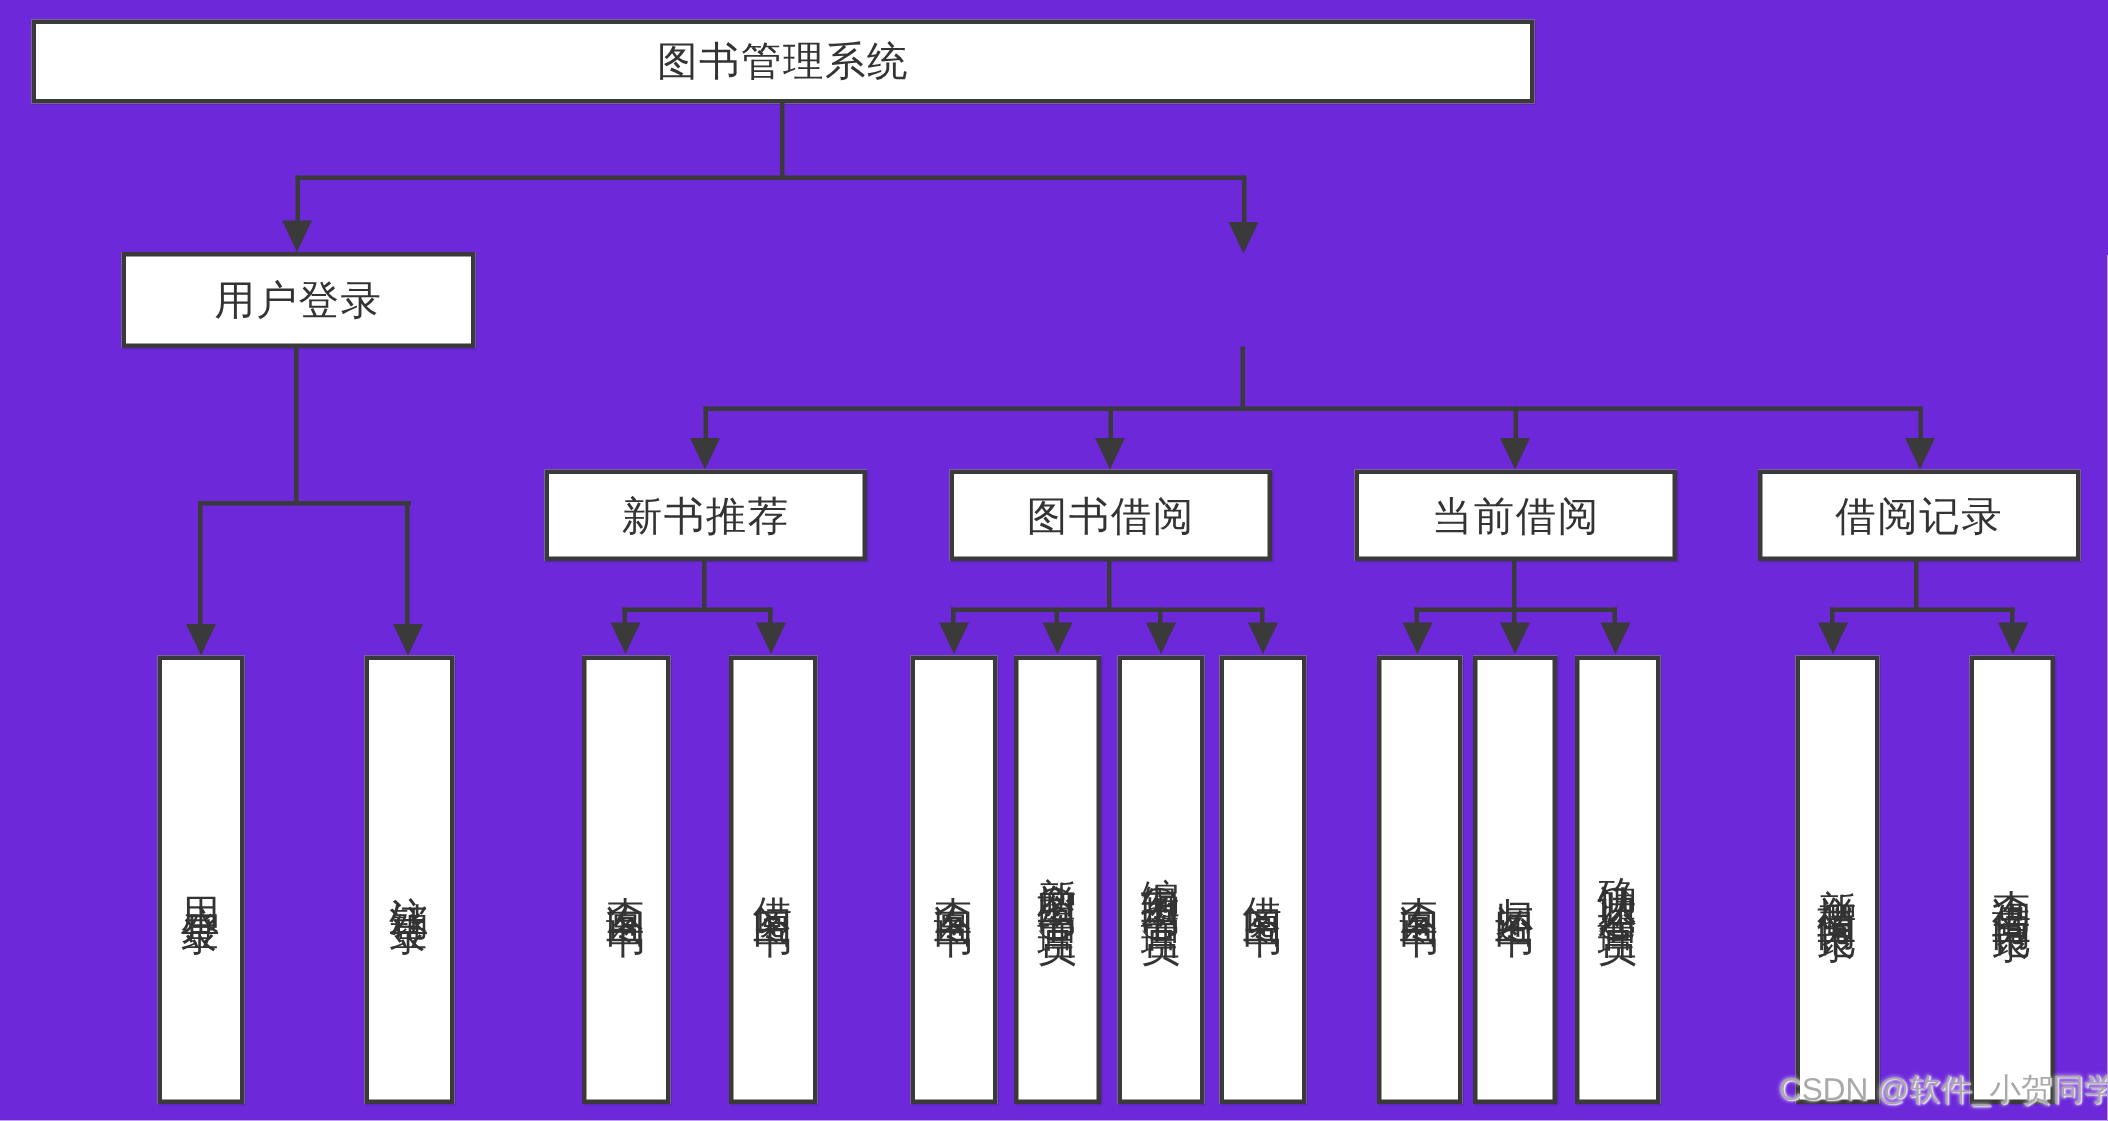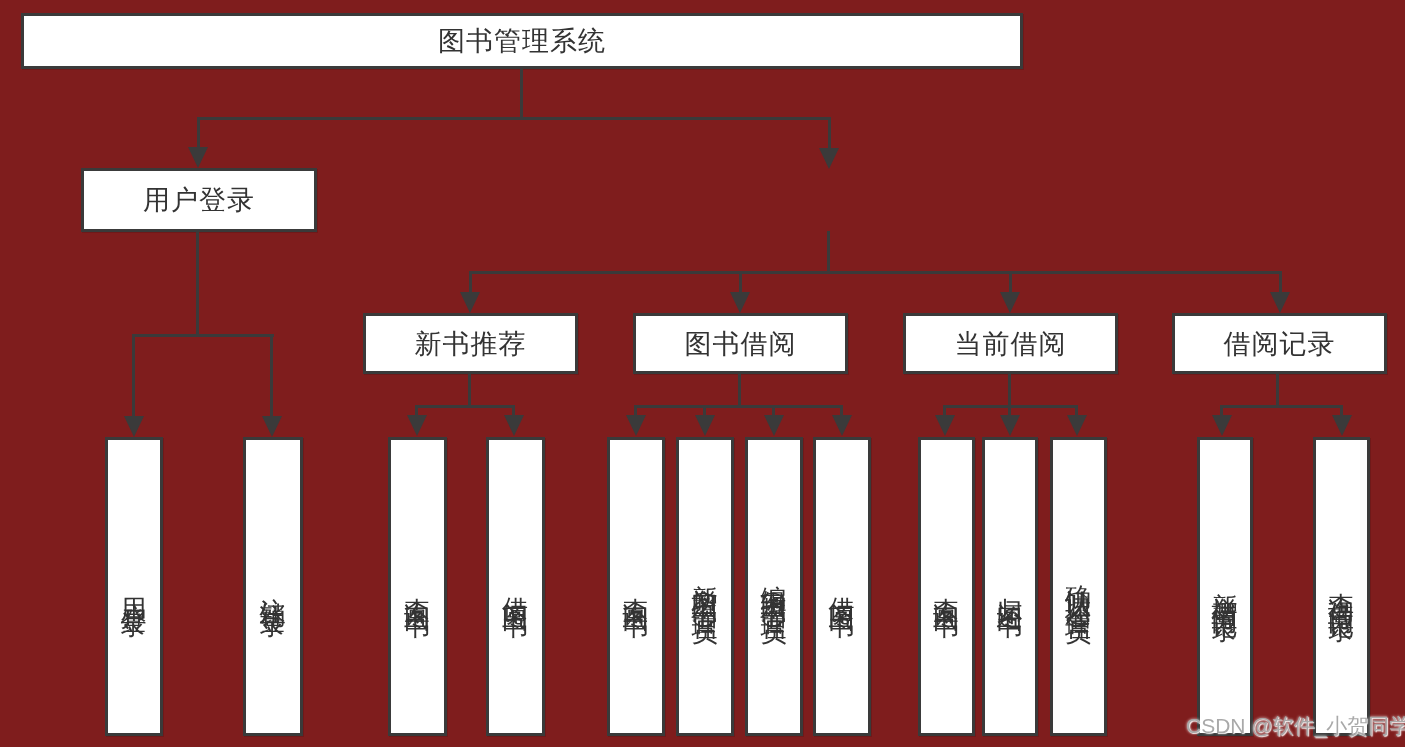--- a/index.html
+++ b/index.html
@@ -1,17 +1,17 @@
 <!DOCTYPE html>
 <html><head>
 <meta charset="utf-8">
 <style>
   html,body{margin:0;padding:0;background:#ffffff;}
   .stage{
-    position:relative;width:1405px;height:747px;background:#7f1d1d;overflow:hidden;
+    position:relative;width:1405px;height:747px;background:#6d28d9;overflow:hidden;
     font-family:"Liberation Sans","DejaVu Sans",sans-serif;color:#333333;
   }
   .box{
     position:absolute;box-sizing:border-box;background:#ffffff;
     border:3px solid #3a3a3a;display:flex;align-items:center;justify-content:center;
     box-shadow:1px 1px 0 rgba(0,0,0,0.12);
   }
   .hlabel{font-size:27px;letter-spacing:1px;}
   .tall{
     top:437px;height:299px;

